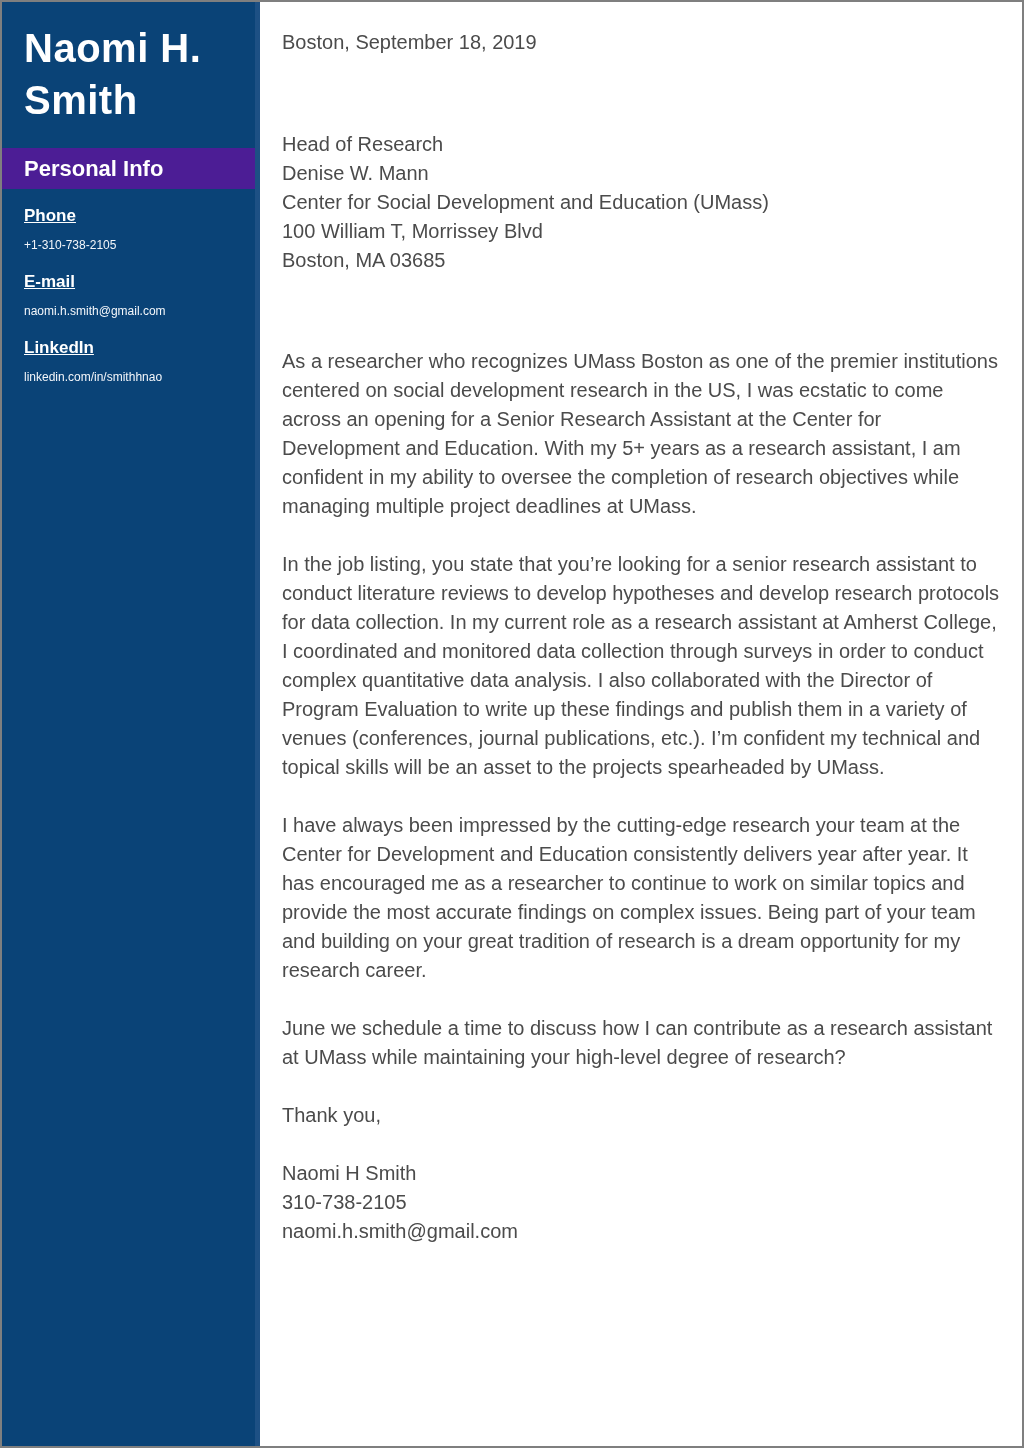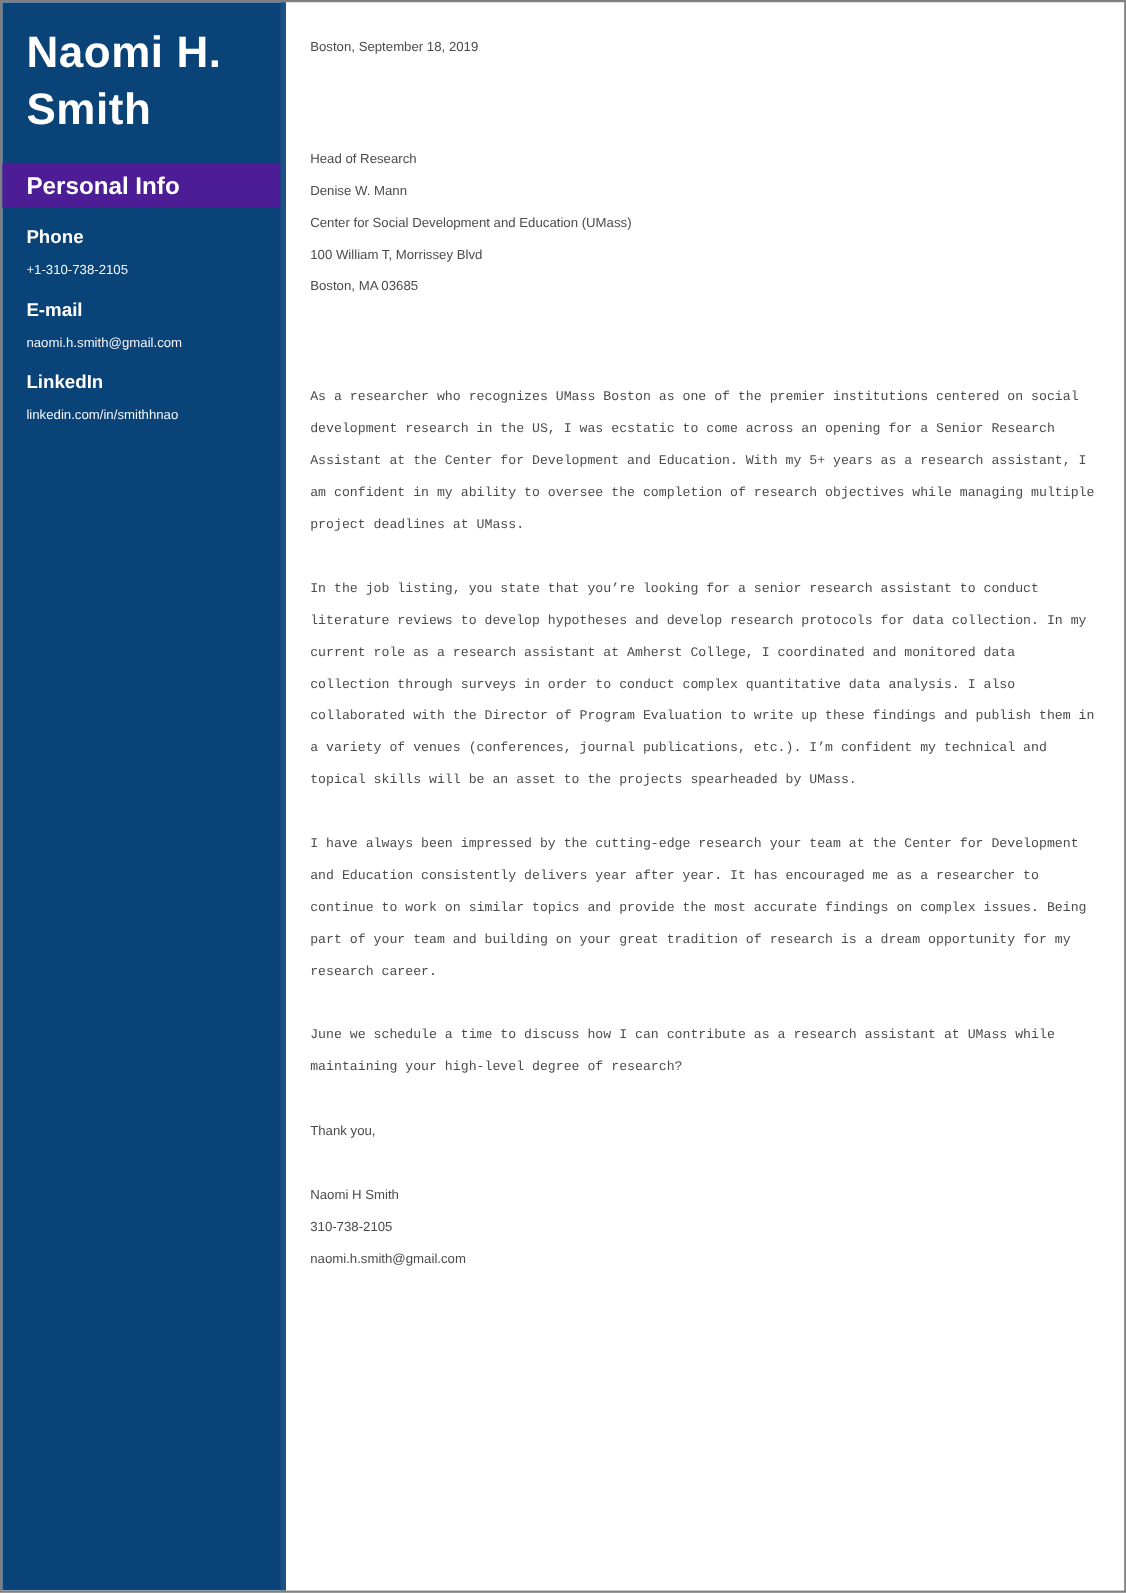--- a/index.html
+++ b/index.html
@@ -53,39 +53,40 @@
     font-size: 22px;
     font-weight: 700;
   }
   .fields { padding: 0 18px 0 22px; }
   .field { margin-top: 17px; }
   .field-label {
     font-size: 17px;
     font-weight: 700;
     line-height: 20px;
     margin-bottom: 9px;
+    text-decoration: underline;
   }
   .field-value {
     font-size: 12px;
     line-height: 20px;
     color: #f4f7fb;
   }
 
   
   .letter {
     flex: 1;
     padding: 26px 22px 0 22px;
     color: #4b4b4b;
-    font-size: 12px;
+    font-size: 20px;
     line-height: 29px;
   }
   .date-line { margin: 0 0 73px 0; }
   .recipient { margin: 0 0 72px 0; }
   .recipient div { line-height: 29px; }
-  .letter p { margin: 13px 0 29px 0; font-family: Liberation Mono, monospace; }
+  .letter p { margin: 13px 0 29px 0; }
   .closing { margin: 0 0 29px 0; }
   .signature div { line-height: 29px; }
 </style>
 </head>
 <body>
 
 <aside class="sidebar">
   <div class="sidebar-inner">
     <h1 class="name">Naomi H. Smith</h1>
 

